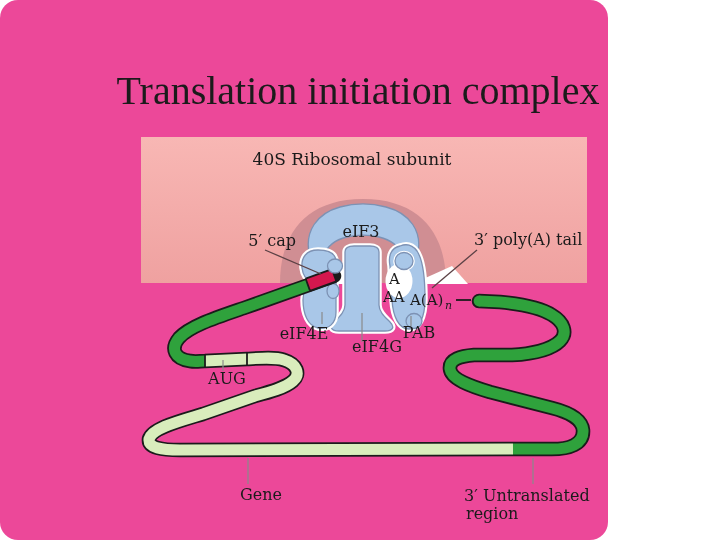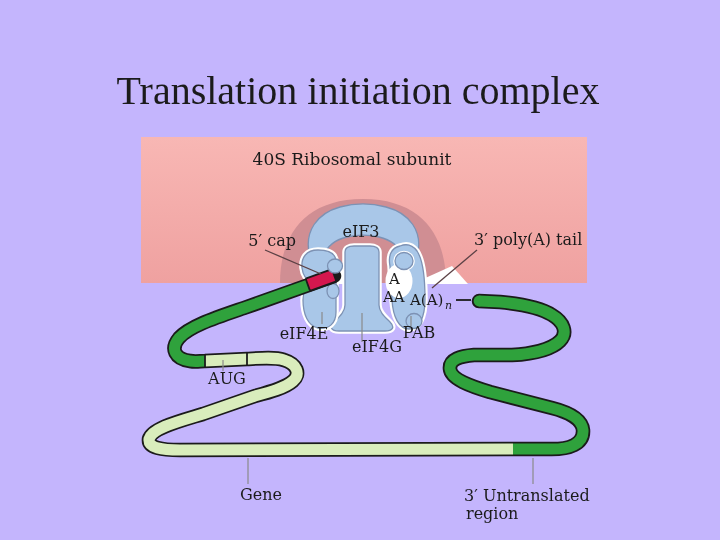--- a/index.html
+++ b/index.html
@@ -1,16 +1,16 @@
 <!DOCTYPE html>
 <html><head>
 <meta charset="utf-8">
 <style>
   html,body{margin:0;padding:0;background:#fff;width:720px;height:540px;overflow:hidden;}
-  .slide{position:relative;width:720px;height:540px;background:#c4b5fd;}
+  .slide{position:relative;width:608px;height:540px;background:#ec4899;border-radius:18px;}
   svg{display:block;}
   text{fill:#1b1b1b;}
   .title-text{font-family:"Liberation Serif",serif;font-size:40px;}
   .fig-label{font-family:"DejaVu Serif",serif;font-size:16px;}
   .fig-label-sm{font-family:"DejaVu Serif",serif;font-size:15px;}
   .fig-label-lg{font-family:"DejaVu Serif",serif;font-size:17px;}
   .sub-n{font-family:"DejaVu Serif",serif;font-size:11px;font-style:italic;}
   .blue-shape{stroke:#7d92b4;stroke-width:1.3;}
   .wsep{fill:#ffffff;stroke:#ffffff;stroke-width:5.5;stroke-linejoin:round;}
   .wsep-thin{fill:#ffffff;stroke:#ffffff;stroke-width:3.5;stroke-linejoin:round;}

